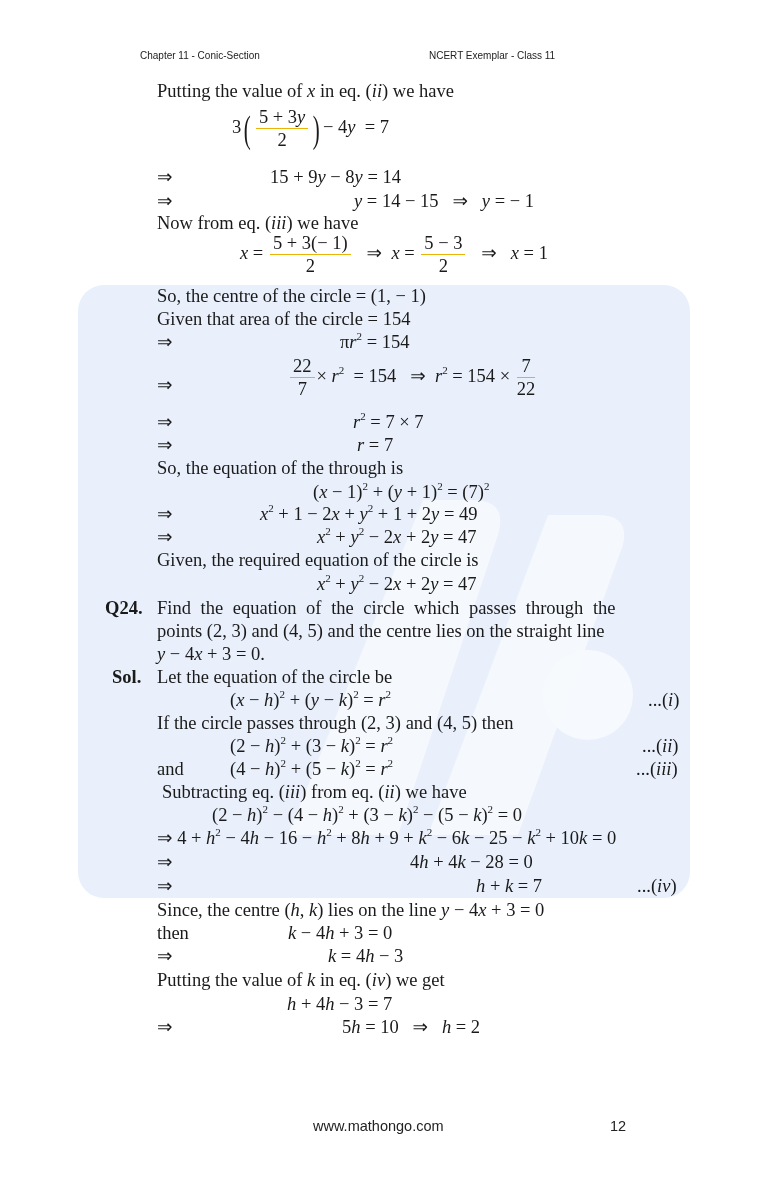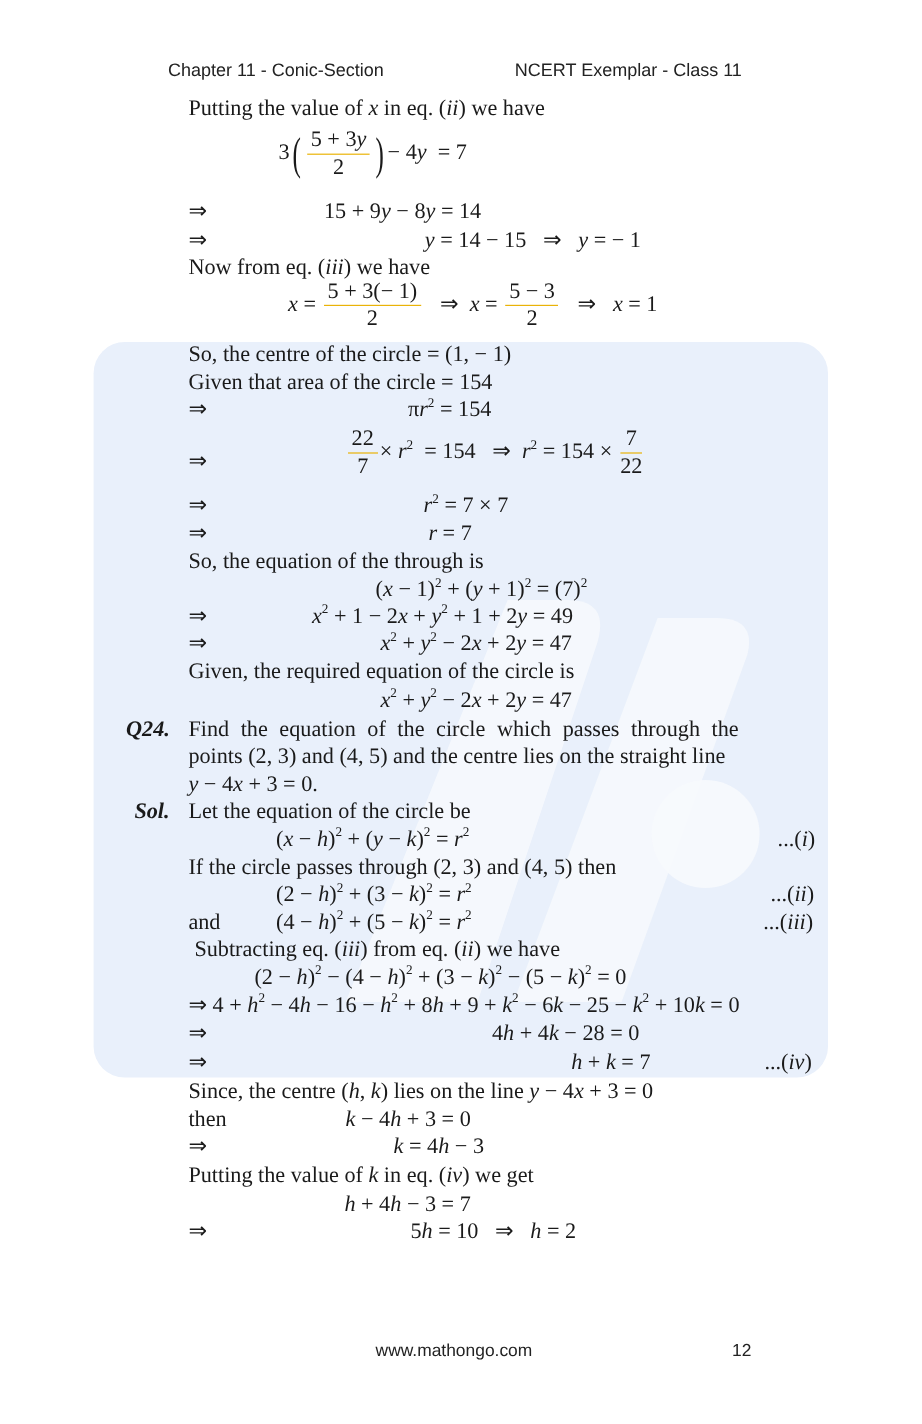--- a/index.html
+++ b/index.html
@@ -1,26 +1,26 @@
 <!DOCTYPE html>
 <html><head>
 <meta charset="utf-8">
 <style>
   html, body { margin:0; padding:0; }
   body { width:768px; height:1187px; background:#ffffff; position:relative; overflow:hidden; color:#1a1a1a; }
-  .hdr { position:absolute; top:50px; font-family:"Liberation Sans", sans-serif; font-size:15px; color:#222; }
+  .hdr { position:absolute; top:50px; font-family:"Liberation Sans", sans-serif; font-size:10px; color:#222; }
   .wm { position:absolute; left:78px; top:285px; width:612px; height:613px; background:#e9f0fb; border-radius:26px; }
   .wm svg { position:absolute; left:0; top:0; }
   .ln { position:absolute; font-family:"Liberation Serif", serif; font-size:18.5px; white-space:nowrap; line-height:22px; }
   .ln i, .ln .it { font-style:italic; }
   sup { font-size:11px; vertical-align:8px; line-height:0; }
   .frac { display:inline-block; vertical-align:middle; text-align:center; margin:0 2px; }
   .frac .n { display:block; border-bottom:1px solid #eab308; padding:0 3px; line-height:22px; }
   .frac .d { display:block; line-height:22px; }
-  .bold { font-weight:bold;font-style:italic; }
+  .bold { font-weight:bold; }
   .paren { font-size:38px; vertical-align:middle; font-weight:100; display:inline-block; transform:scaleX(0.55); line-height:40px; }
   .foot { position:absolute; top:1118px; font-family:"Liberation Sans", sans-serif; font-size:14.5px; color:#222; }
 </style>
 </head>
 <body>
 
 <div class="hdr" style="left:140px">Chapter 11 - Conic-Section</div>
 <div class="hdr" style="left:429px">NCERT Exemplar - Class 11</div>
 
 <div class="wm">

